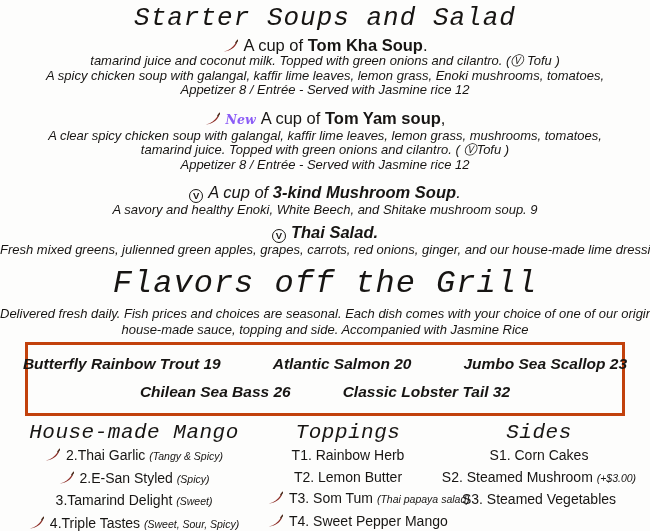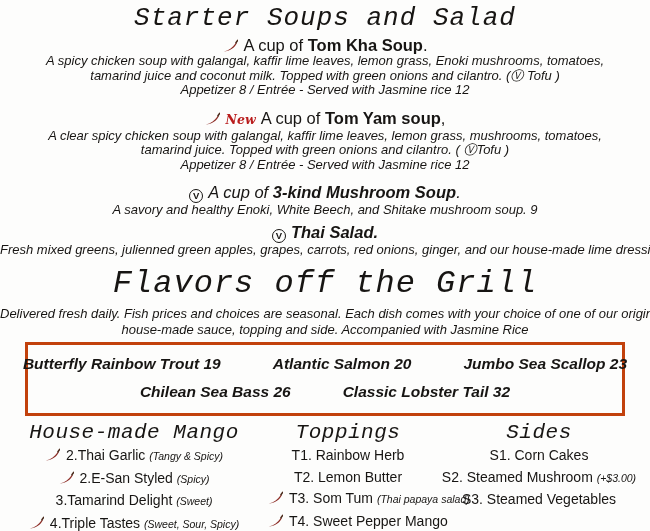--- a/index.html
+++ b/index.html
@@ -34,21 +34,21 @@
     line-height: 14.5px;
     white-space: nowrap;
   }
 
   .new-label {
     font-family: "DejaVu Serif", serif;
     font-style: italic;
     font-weight: 700;
     font-size: 12.5px;
     margin-right: 5px;
-    color: #b91c1c;
+    color: #8b5cf6;
   }
 
   .veg-circle {
     display: inline-block;
     width: 14px; height: 14px;
     border: 1.5px solid #171513;
     border-radius: 50%;
     font-size: 9.5px; line-height: 12px;
     font-weight: 700; font-style: normal;
     text-align: center;
@@ -90,22 +90,22 @@
 <div class="page">
 
   <div>
     <div class="script-heading h-starters">Starter Soups and Salad</div>
 
     <div class="dish">
       <div class="dish-title"><span class="chili"><svg width="15" height="13" viewBox="0 0 15 13" aria-hidden="true">
               <path d="M0.8,12.6 C5.5,11.4 9.6,8.6 12.6,4.2 C13.1,3.4 14,3.8 13.6,4.7 C11.3,9 6.8,12 0.8,12.6 Z" fill="#8e2f28"></path>
               <path d="M12.9,3.9 C13.5,2.8 14.1,2 14.8,1.3" stroke="#4a2a1a" stroke-width="1.5" fill="none" stroke-linecap="round"></path>
             </svg></span><span>A cup of </span><span class="bold">Tom Kha Soup</span><span>.</span></div>
+      <div class="desc">tamarind juice and coconut milk. Topped with green onions and cilantro. (Ⓥ Tofu )</div>
       <div class="desc">A spicy chicken soup with galangal, kaffir lime leaves, lemon grass, Enoki mushrooms, tomatoes,</div>
-      <div class="desc">tamarind juice and coconut milk. Topped with green onions and cilantro. (Ⓥ Tofu )</div>
       <div class="price">Appetizer 8 / Entrée - Served with Jasmine rice 12</div>
     </div>
 
     <div class="dish">
       <div class="dish-title"><span class="chili"><svg width="15" height="13" viewBox="0 0 15 13" aria-hidden="true">
               <path d="M0.8,12.6 C5.5,11.4 9.6,8.6 12.6,4.2 C13.1,3.4 14,3.8 13.6,4.7 C11.3,9 6.8,12 0.8,12.6 Z" fill="#8e2f28"></path>
               <path d="M12.9,3.9 C13.5,2.8 14.1,2 14.8,1.3" stroke="#4a2a1a" stroke-width="1.5" fill="none" stroke-linecap="round"></path>
             </svg></span><span class="new-label">New</span><span>A cup of </span><span class="bold">Tom Yam soup</span><span>,</span></div>
       <div class="desc">A clear spicy chicken soup with galangal, kaffir lime leaves, lemon grass, mushrooms, tomatoes,</div>
       <div class="desc">tamarind juice. Topped with green onions and cilantro. ( ⓋTofu )</div>

